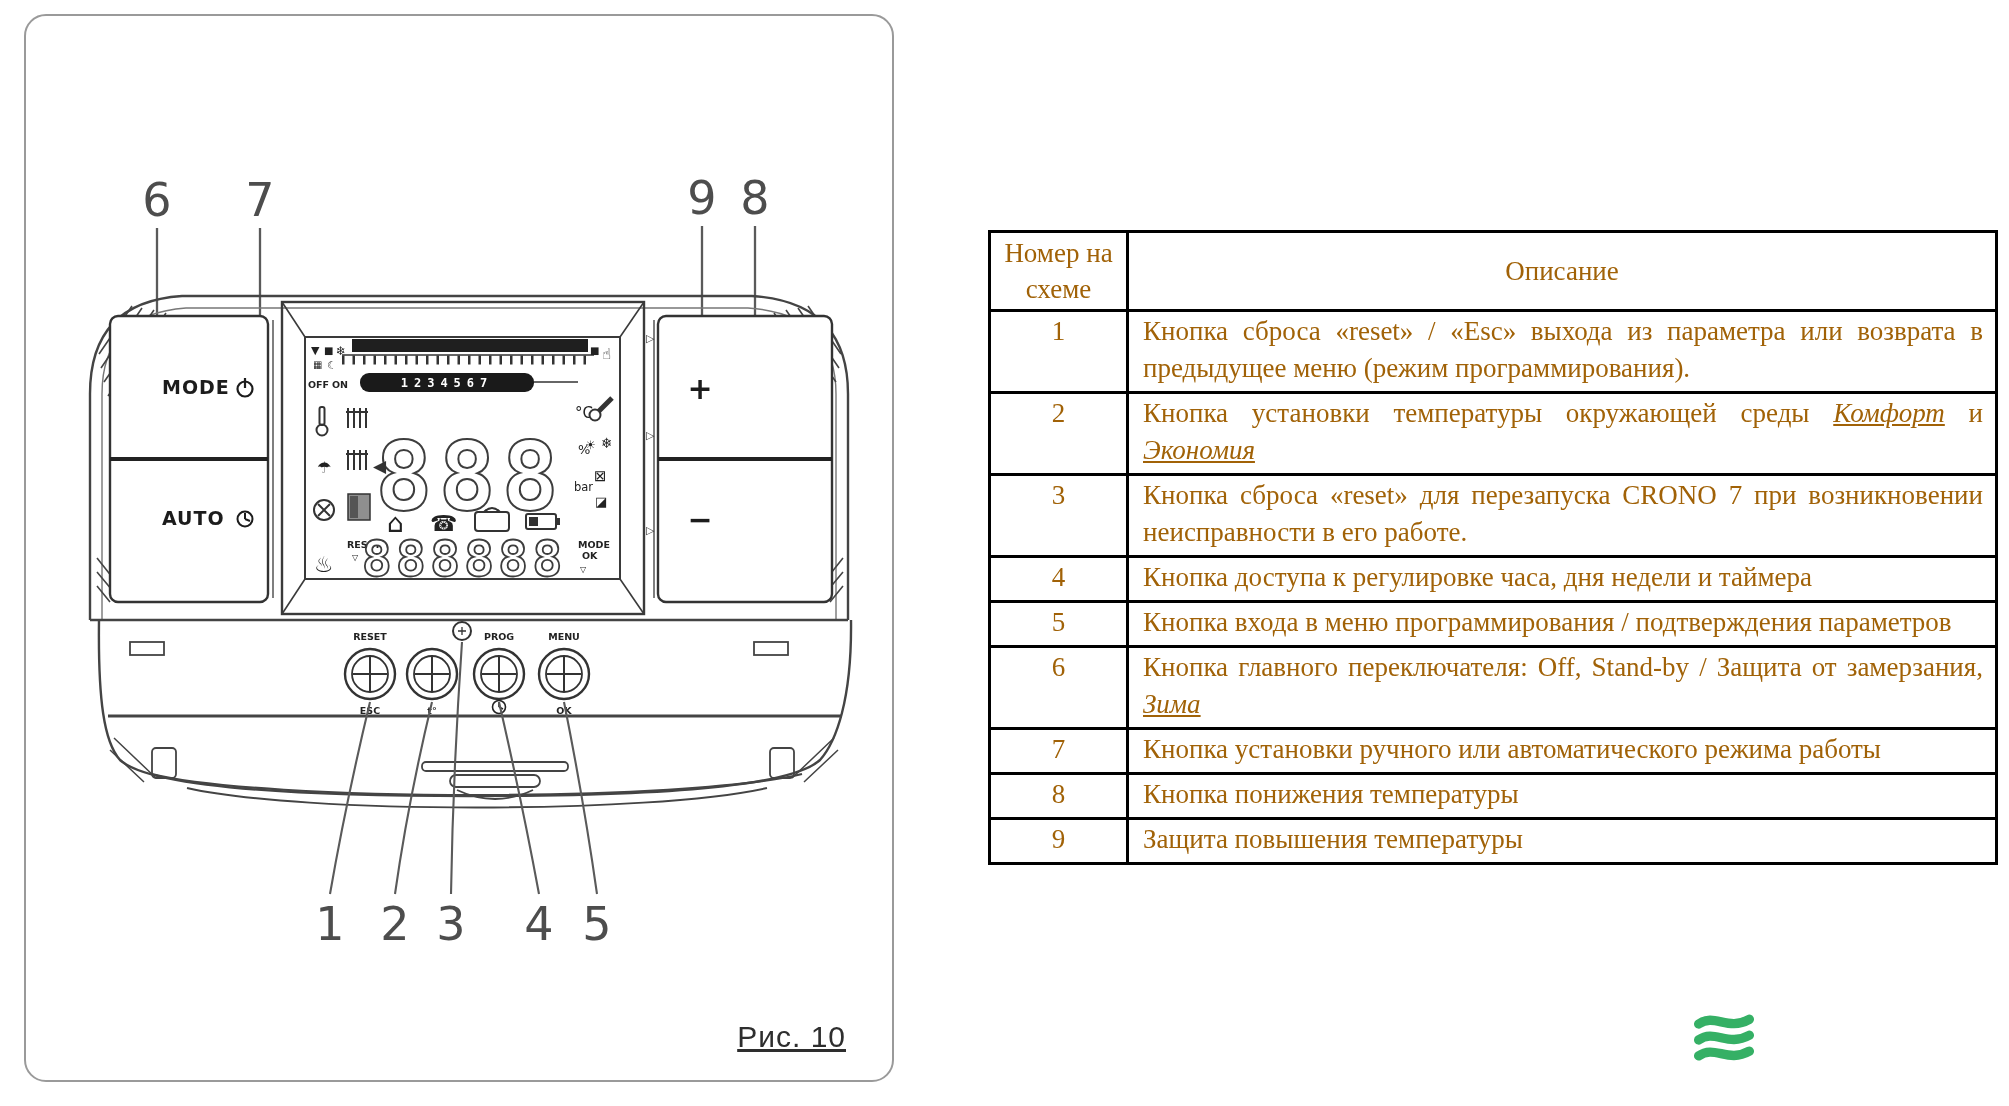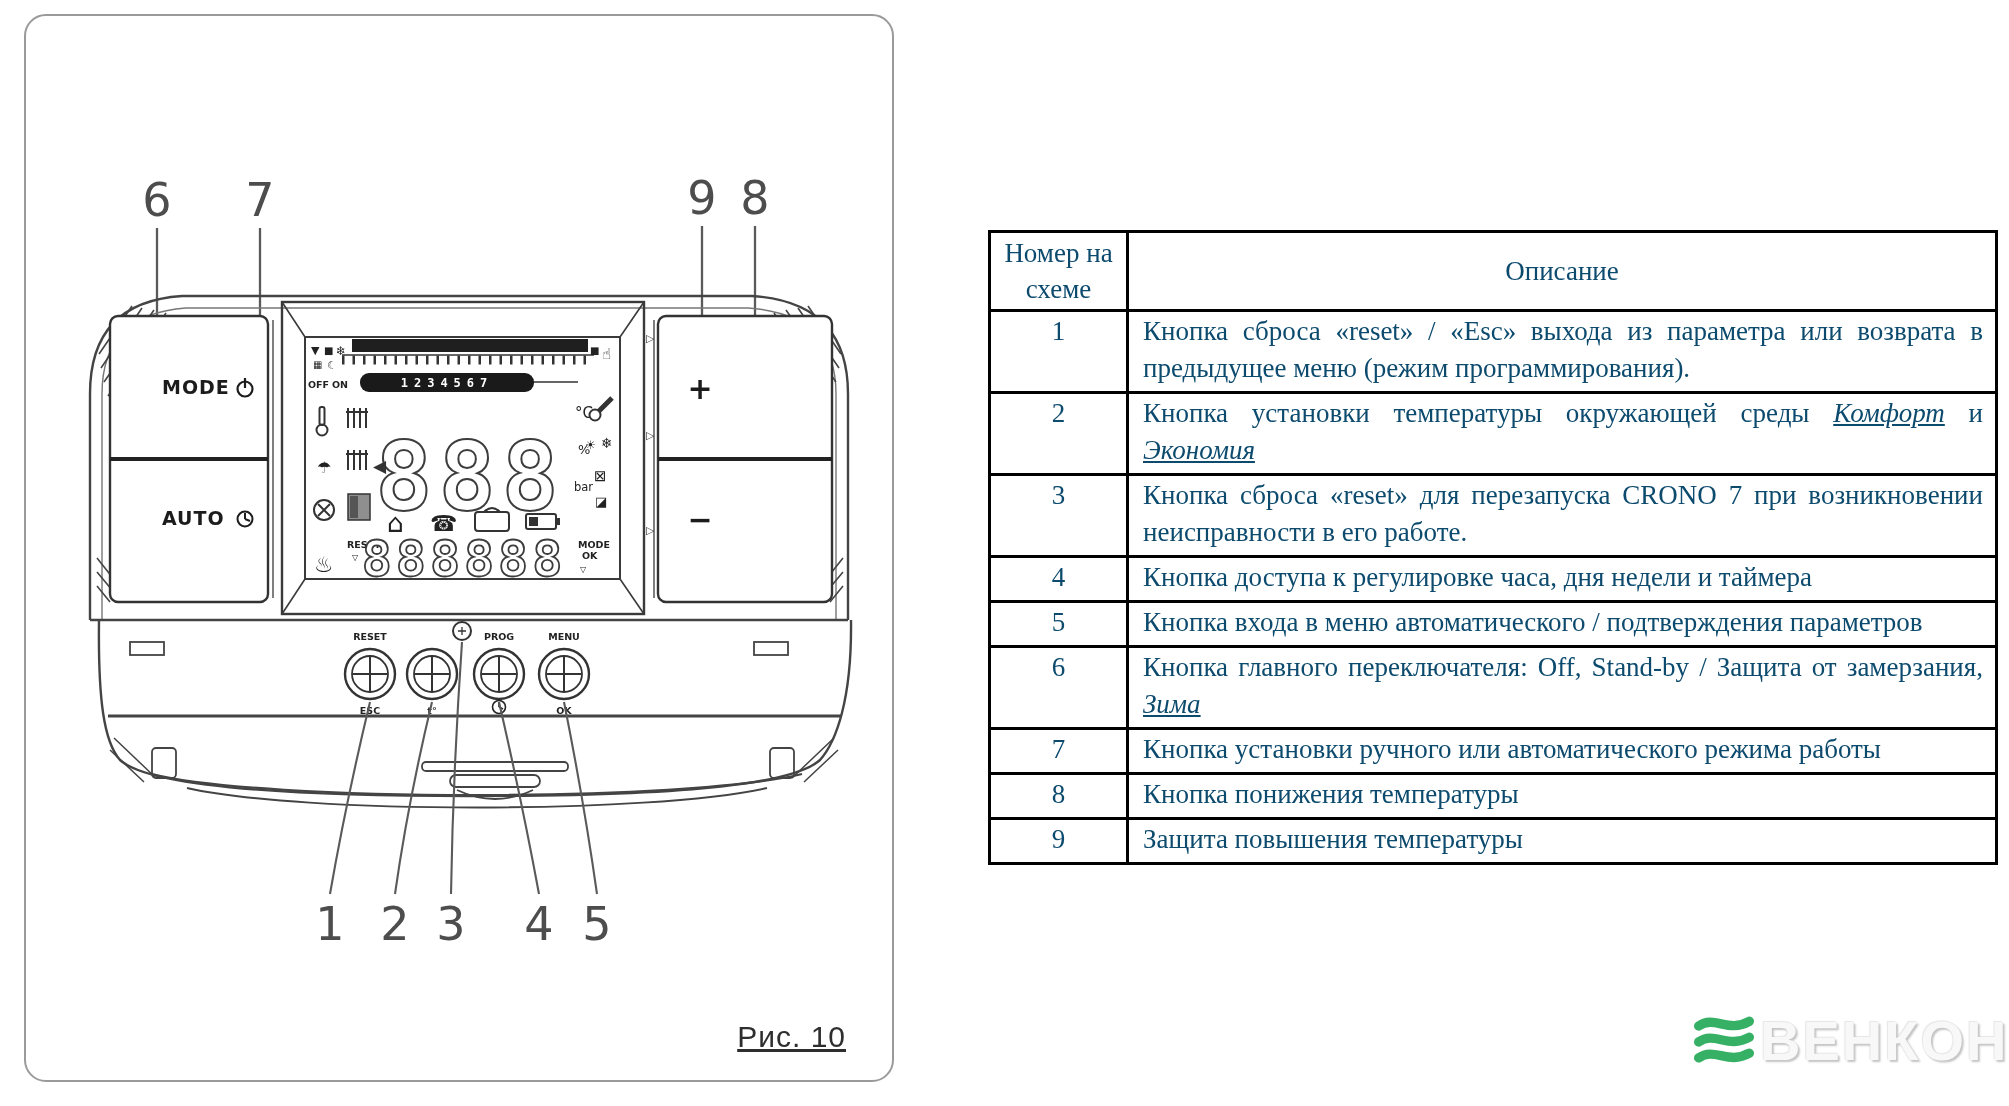--- a/index.html
+++ b/index.html
@@ -14,21 +14,21 @@
   }
   .figure-box svg{position:absolute;left:0;top:0;width:866px;height:1064px;}
   .fig-caption{
     position:absolute;right:46px;bottom:26px;
     font:30px "Liberation Sans",sans-serif;color:#2e2e2e;letter-spacing:1px;text-decoration:underline;
   }
   
   .desc-table{
     position:absolute;left:988px;top:230px;width:1010px;
     border-collapse:collapse;table-layout:fixed;
-    font-family:"Liberation Serif",serif;color:#0c4a6e;
+    font-family:"Liberation Serif",serif;color:#a16207;
   }
   .desc-table col.c1{width:138px;}
   .desc-table th,.desc-table td{border:3px solid #000;}
   .desc-table th{
     font-weight:normal;font-size:27px;line-height:36px;text-align:center;
     vertical-align:middle;padding:2px 4px;height:72px;
   }
   .desc-table td{font-size:27px;line-height:37px;vertical-align:top;}
   .desc-table td.col-num{text-align:center;padding:1px 2px;}
   .desc-table td.col-desc{
@@ -304,21 +304,21 @@
         <tr>
           <td class="col-num">3</td>
           <td class="col-desc"><span>Кнопка сброса «reset» для перезапуска CRONO 7 при возникновении неисправности в его работе.</span></td>
         </tr>
         <tr>
           <td class="col-num">4</td>
           <td class="col-desc"><span>Кнопка доступа к регулировке часа, дня недели и таймера</span></td>
         </tr>
         <tr>
           <td class="col-num">5</td>
-          <td class="col-desc"><span>Кнопка входа в меню автоматического / подтверждения параметров</span></td>
+          <td class="col-desc"><span>Кнопка входа в меню программирования / подтверждения параметров</span></td>
         </tr>
         <tr>
           <td class="col-num">6</td>
           <td class="col-desc"><span>Кнопка главного переключателя: Off, Stand-by / Защита от замерзания, </span><i>Зима</i></td>
         </tr>
         <tr>
           <td class="col-num">7</td>
           <td class="col-desc"><span>Кнопка установки ручного или автоматического режима работы</span></td>
         </tr>
         <tr>
@@ -333,16 +333,15 @@
   </table>
 
   <div class="logo">
     <svg width="60" height="62" viewBox="0 0 64 64">
       <g fill="none" stroke-width="10" stroke-linecap="round">
         <path class="wave" d="M5,16 C22,4 36,24 59,11" stroke="#35b065"></path>
         <path class="wave" d="M5,33 C22,21 36,41 59,28" stroke="#35b065"></path>
         <path class="wave" d="M5,50 C22,38 36,58 59,45" stroke="#35b065"></path>
       </g>
     </svg>
-    <span class="logo-text" style="color: rgb(248, 248, 248);">ВЕНКОН</span>
   </div>
 
 </div>
 
 </body></html>

